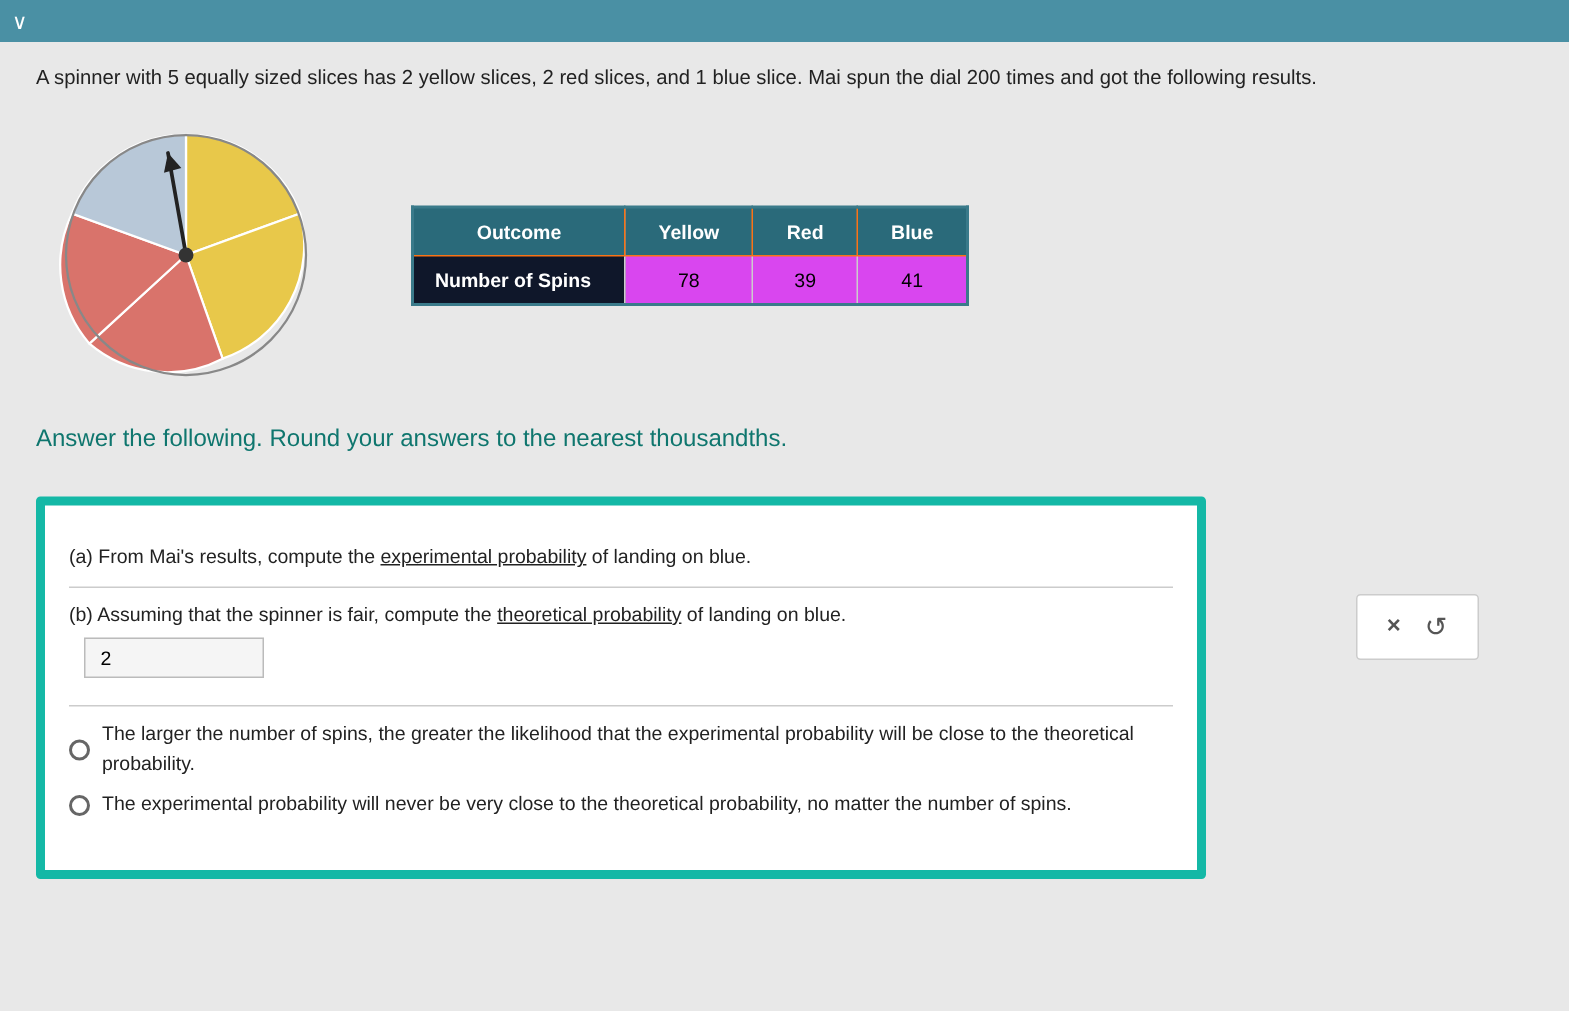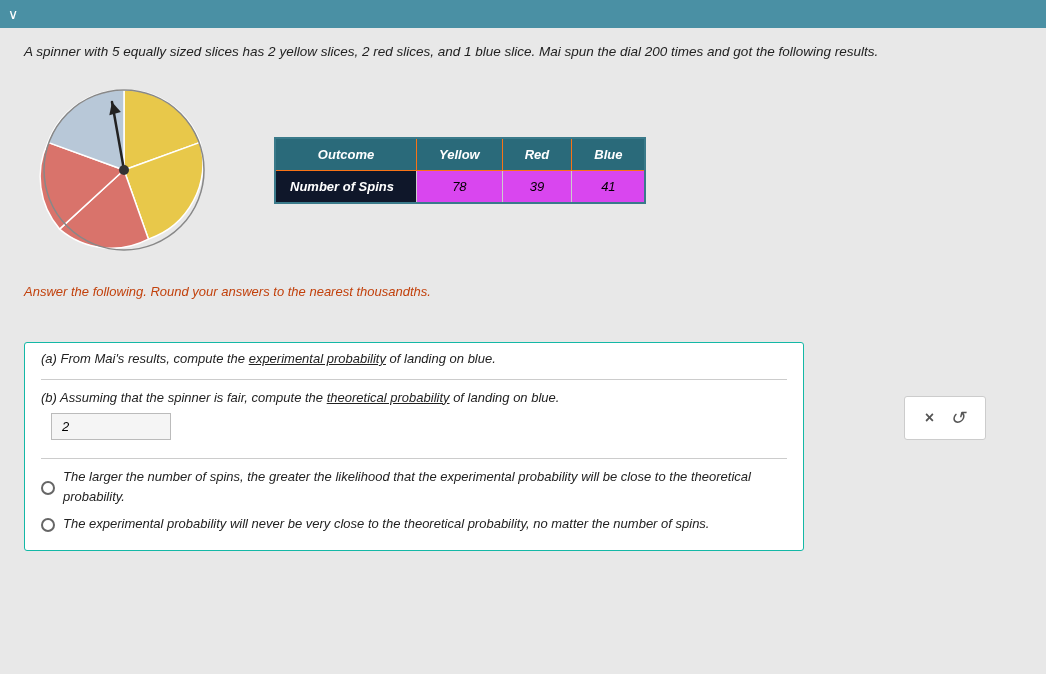--- a/index.html
+++ b/index.html
@@ -20,21 +20,20 @@
     }
     .chevron-down {
       color: white;
       font-size: 14px;
     }
     .main-content {
       background: #e8e8e8;
       padding: 14px 24px 10px 24px;
       min-height: 646px;
       position: relative;
-      font-style: italic;
     }
     .problem-statement {
       font-size: 13.5px;
       color: #222;
       margin-bottom: 18px;
       line-height: 1.5;
     }
     .spinner-and-table {
       display: flex;
       align-items: center;
@@ -68,29 +67,29 @@
       border: 1px solid #ccc;
     }
     .results-table .row-label {
       background: #0f172a;
       color: white;
       font-weight: bold;
       text-align: left;
       padding-left: 14px;
     }
     .answer-section {
-      font-size: 13px;
-      color: #c2410c;
-      margin-bottom: 25px;
+      font-size: 16px;
+      color: #0f766e;
+      margin-bottom: 11px;
     }
     .questions-box {
       background: white;
-      border: 1px solid #14b8a6;
+      border: 6px solid #14b8a6;
       border-radius: 3px;
-      padding: 6px 16px;
+      padding: 24px 16px;
       width: 780px;
       position: relative;
     }
     .question-row {
       margin-bottom: 10px;
     }
     .question-text {
       font-size: 13px;
       color: #222;
       margin-bottom: 6px;

